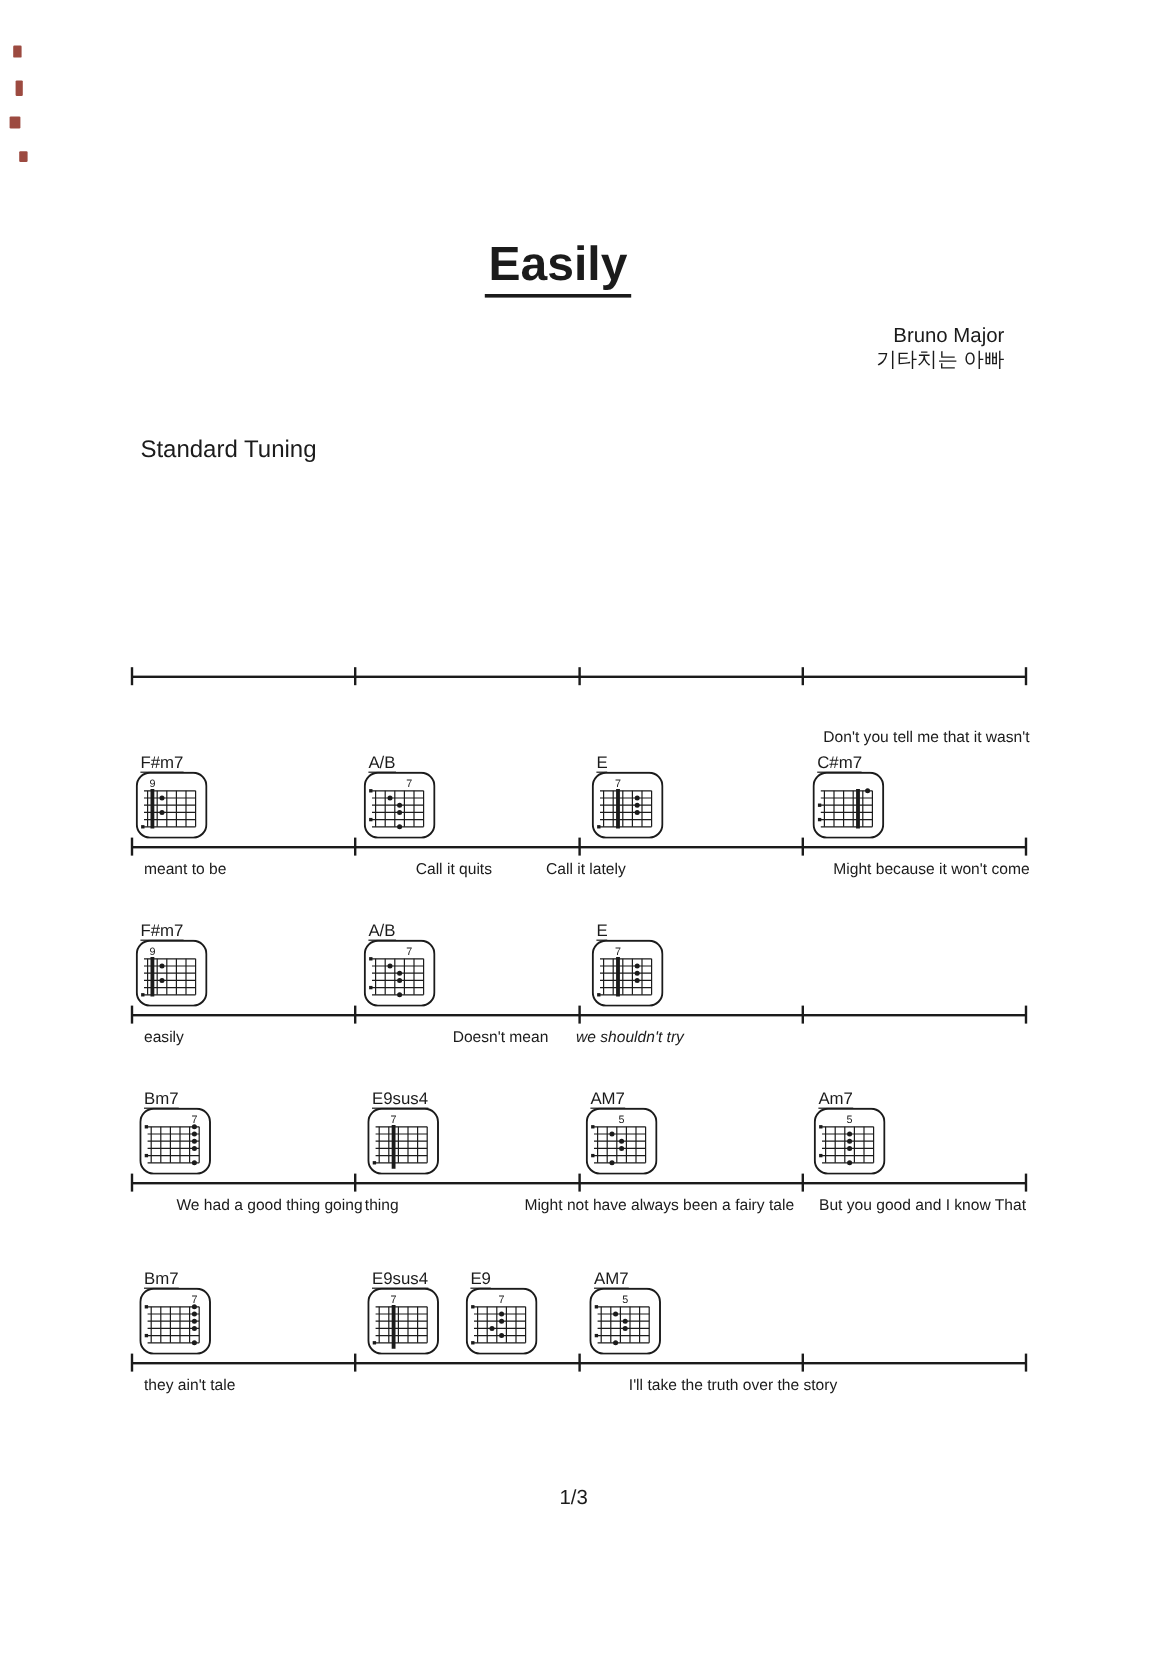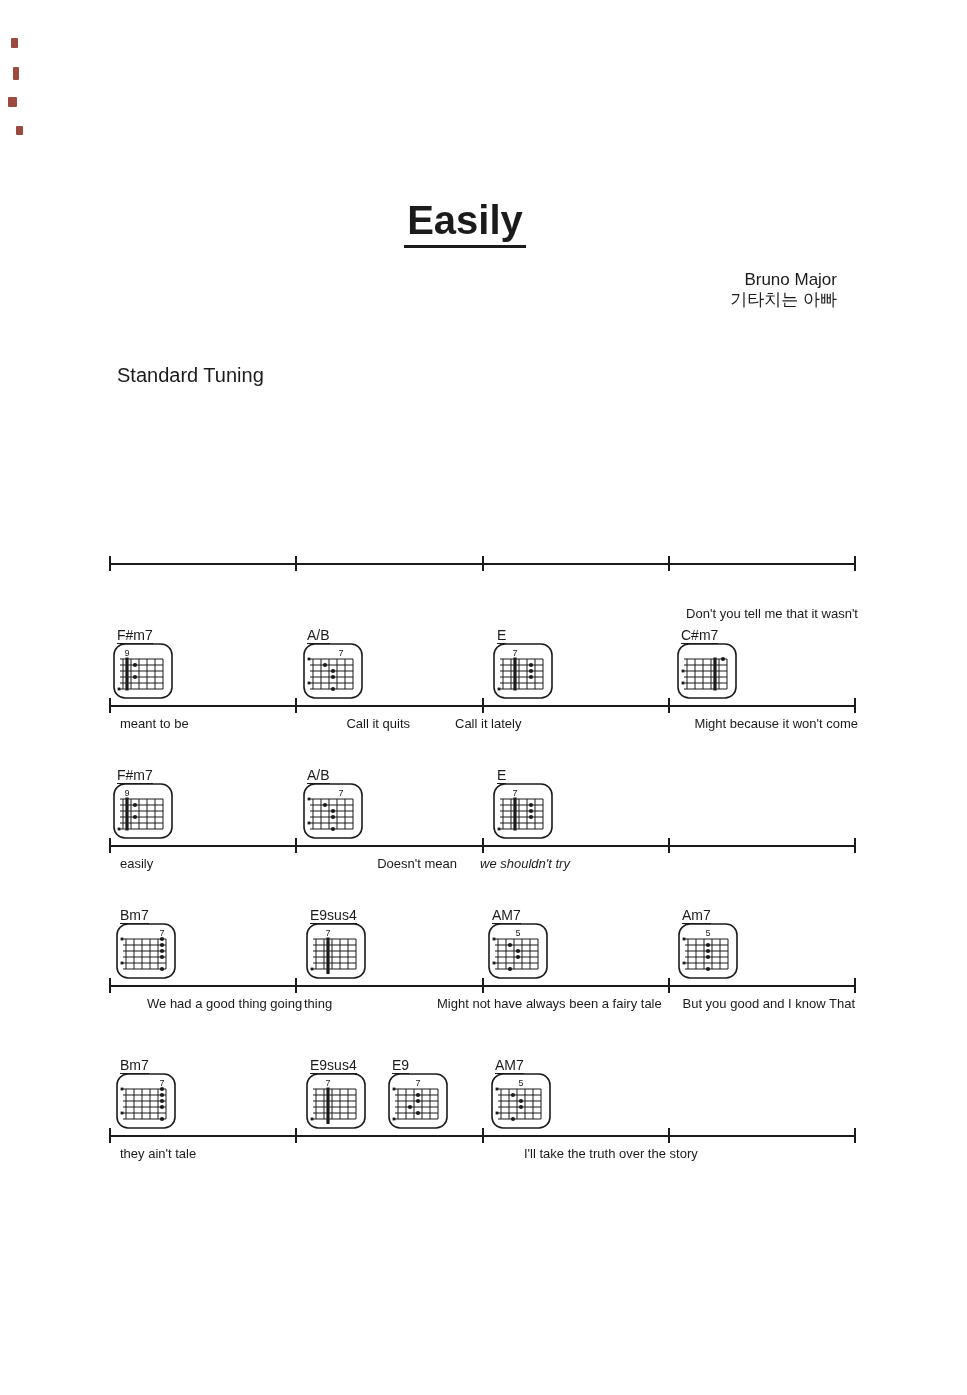--- a/index.html
+++ b/index.html
@@ -411,13 +411,14 @@
           <rect x="4.6" y="14.6" width="2.8" height="2.8" fill="#1b1b1b"></rect>
           <rect x="4.6" y="38.6" width="2.8" height="2.8" fill="#1b1b1b"></rect>
         </svg></div>
       <div class="lyric" style="top: 1146px; left: 120px;">they ain't tale</div>
       <div class="lyric" style="top: 1146px; left: 490px; margin-left: 34px;">I'll take the truth over the story</div>
       <div class="scan-mark" style="left: 11px; top: 38px; width: 7px; height: 10px;"></div>
       <div class="scan-mark" style="left: 13px; top: 67px; width: 6px; height: 13px;"></div>
       <div class="scan-mark" style="left: 8px; top: 97px; width: 9px; height: 10px;"></div>
       <div class="scan-mark" style="left: 16px; top: 126px; width: 7px; height: 9px;"></div>
     </div>
+  <div class="pagenum">1/3</div>
 </div>
 
 </body></html>

